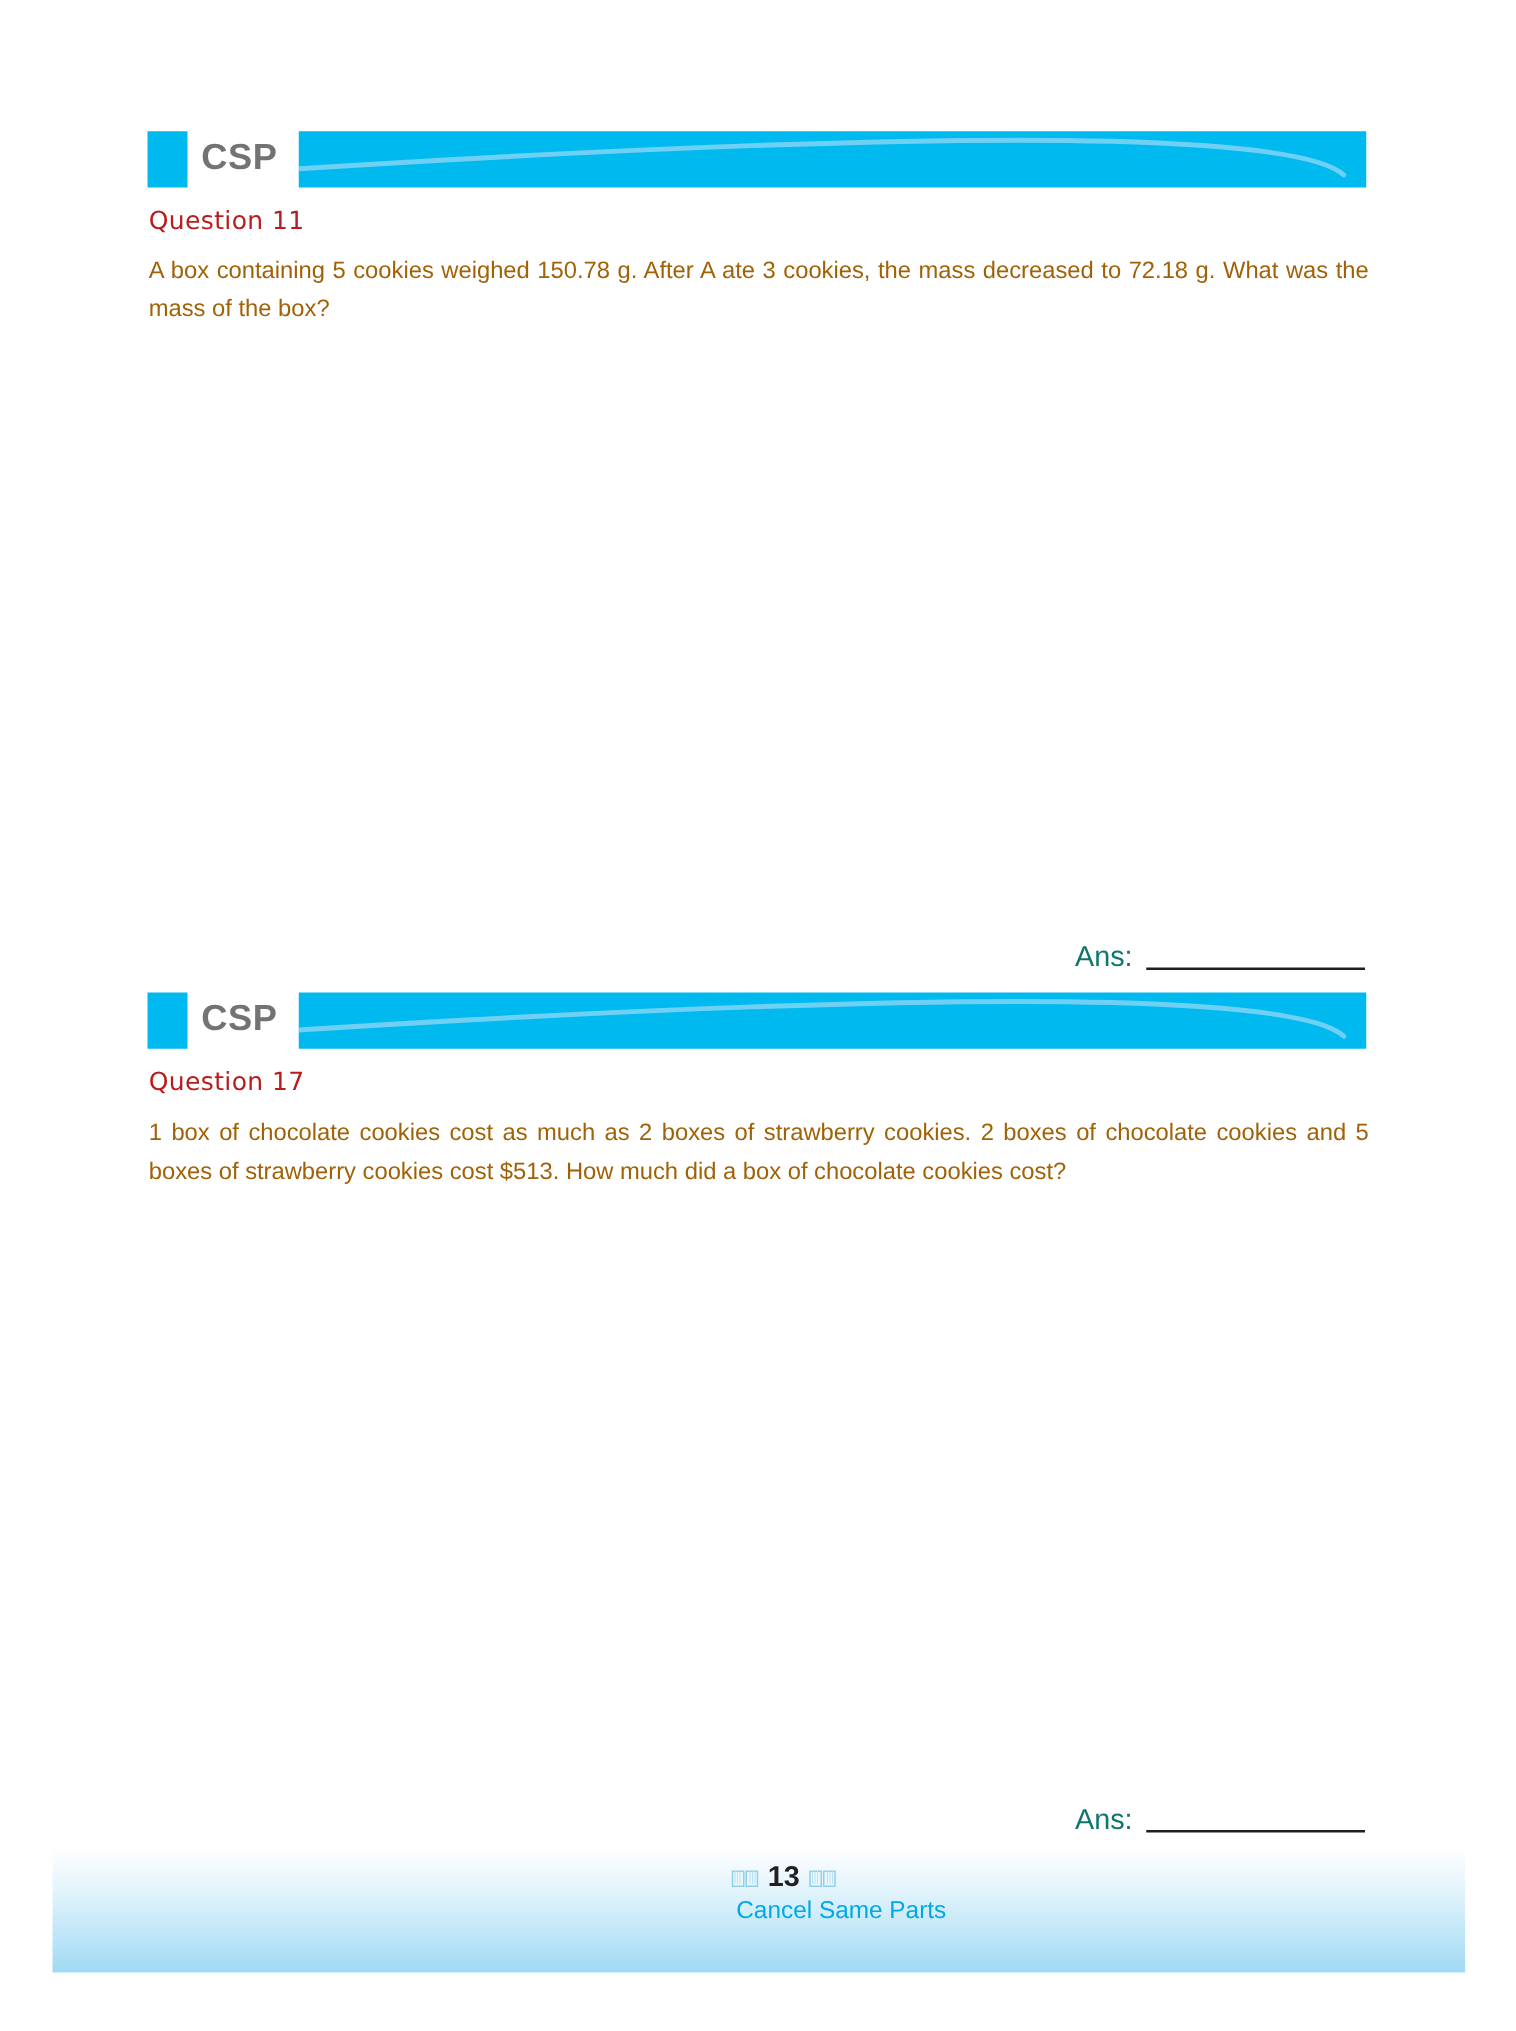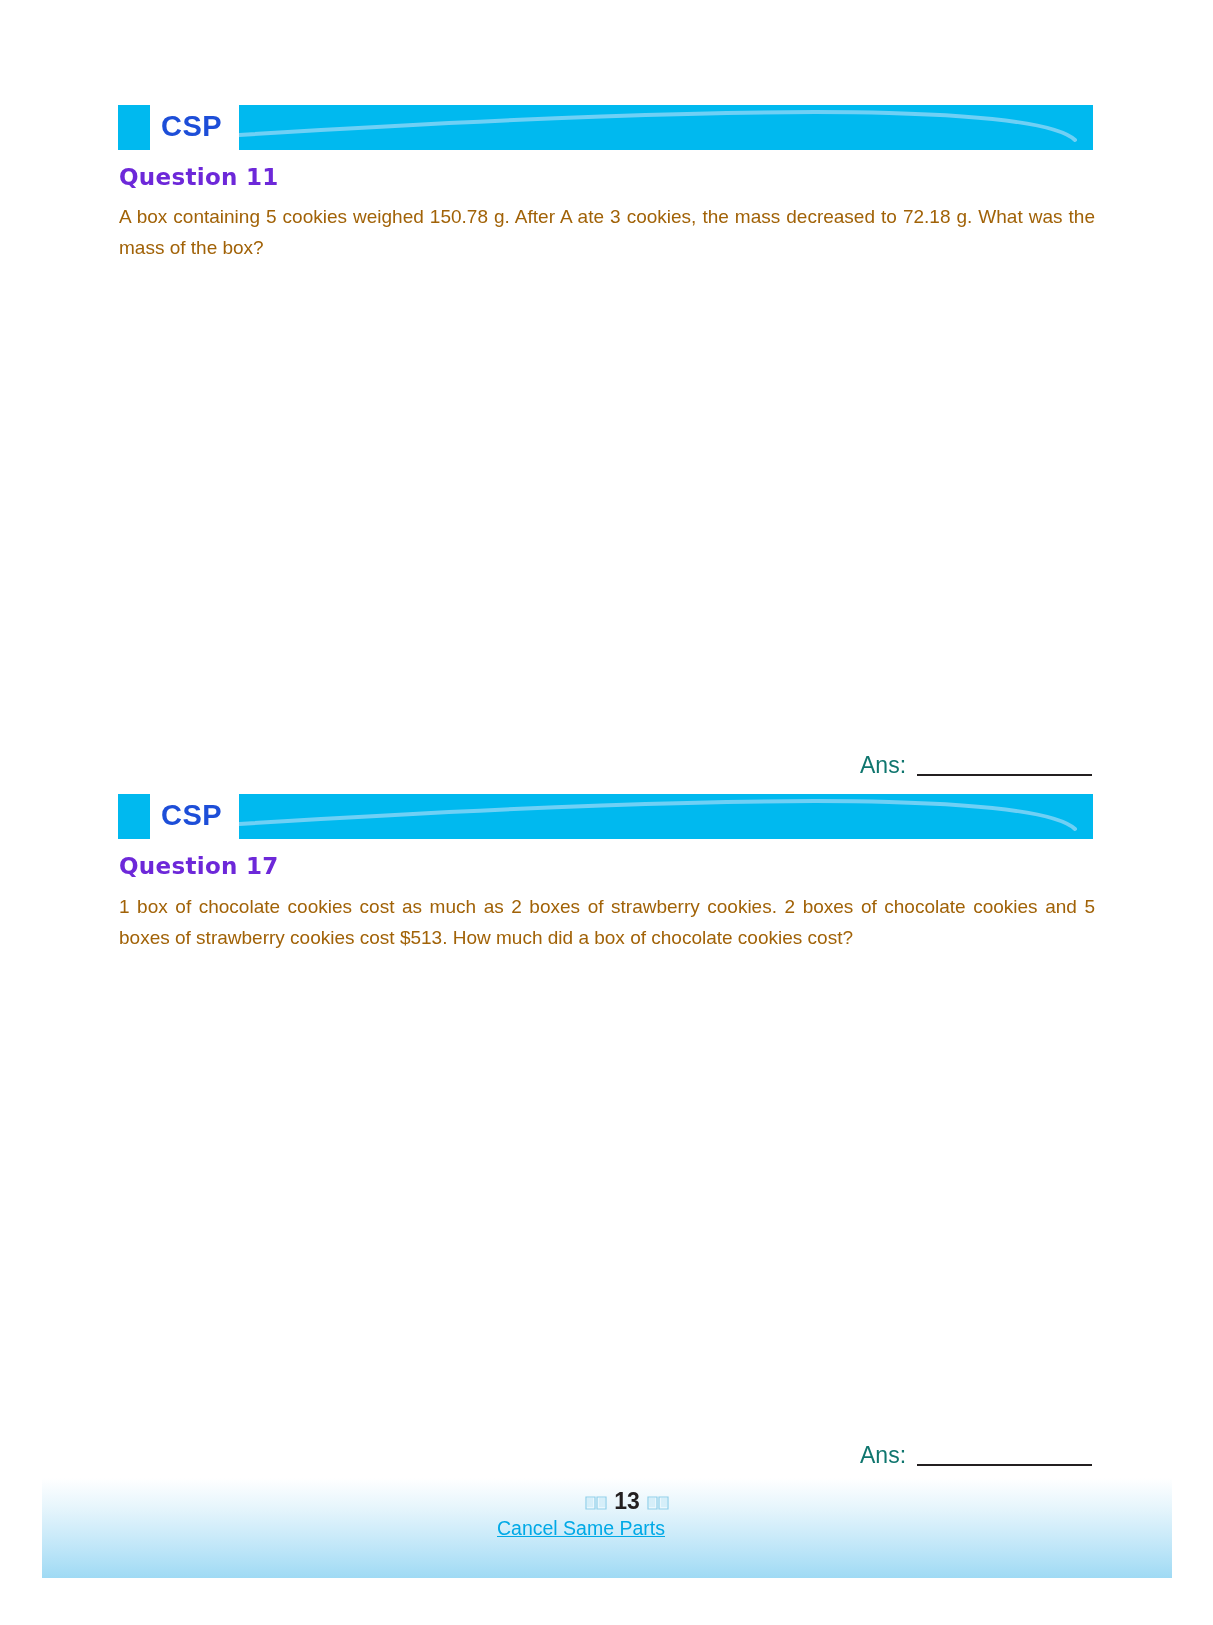--- a/index.html
+++ b/index.html
@@ -1,32 +1,32 @@
 <!DOCTYPE html>
 <html><head>
   <meta charset="utf-8">
   <style>
     html, body { margin: 0; padding: 0; background: #ffffff; }
     body { width: 1213px; height: 1625px; position: relative; overflow: hidden; font-family: "Liberation Sans", sans-serif; }
     .banner { position: absolute; left: 118px; width: 975px; height: 45px; }
     .banner .sq { position: absolute; left: 0; top: 0; width: 32px; height: 45px; background: #00b9ef; }
-    .banner .lbl { position: absolute; left: 43px; top: 5px; font-family: "Liberation Sans", sans-serif; font-weight: bold; font-size: 29px; color: #1d4ed8; letter-spacing: 0.5px; }
+    .banner .lbl { position: absolute; left: 43px; top: 5px; font-family: "Liberation Sans", sans-serif; font-weight: bold; font-size: 29px; color: #737373; letter-spacing: 0.5px; }
     .banner .band { position: absolute; left: 121px; top: 0; width: 854px; height: 45px; background: #00b9ef; overflow: hidden; }
     .banner .band svg { position: absolute; left: 0; top: 0; }
-    .qtitle { position: absolute; left: 119px; font-family: "DejaVu Sans", sans-serif; font-weight: bold; font-size: 23px; color: #6d28d9; letter-spacing: 0.3px; }
+    .qtitle { position: absolute; left: 119px; font-family: "DejaVu Sans", sans-serif; font-weight: normal; font-size: 20px; color: #b91c1c; letter-spacing: 0.3px; }
     .qbody { position: absolute; left: 119px; width: 976px; font-family: "Liberation Sans", sans-serif; font-size: 19px; line-height: 30.5px; color: #a16207; text-align: justify; }
     .ans { position: absolute; left: 860px; width: 235px; height: 30px; }
     .ans .ans-lbl { position: absolute; left: 0; top: 0; font-family: "Liberation Sans", sans-serif; font-size: 23px; color: #0f766e; }
     .ans .ans-line { position: absolute; left: 57px; top: 22px; width: 175px; height: 0; border-top: 2px solid #231f20; }
     .footer { position: absolute; left: 42px; top: 1478px; width: 1130px; height: 100px; background: linear-gradient(to bottom, #ffffff 0%, #e6f5fc 30%, #bfe6f8 70%, #9fdaf4 100%); }
     .footer .credits { position: absolute; left: 77px; top: 16px; font-family: "Liberation Serif", serif; font-size: 12.5px; line-height: 15.5px; color: #231f20; }
     .footer .pageno { position: absolute; left: 475px; top: 10px; width: 220px; text-align: center; }
     .footer .pageno .num { font-family: "Liberation Sans", sans-serif; font-weight: bold; font-size: 23px; color: #231f20; vertical-align: middle; margin: 16px 3px; }
     .footer .book { display: inline-block; vertical-align: middle; width: 22px; height: 16px; }
-    .footer .chapter { position: absolute; left: 455px; top: 39px; width: 260px; text-align: left; font-family: "Liberation Sans", sans-serif; font-size: 19.5px; color: #00a9e6; text-decoration: underline; }
+    .footer .chapter { position: absolute; left: 455px; top: 39px; width: 260px; text-align: right; font-family: "Liberation Sans", sans-serif; font-size: 19.5px; color: #00a9e6; }
   </style>
 </head>
 <body>
 
 <div class="banner" style="top:105px;">
   <div class="sq"></div>
   <div class="lbl">CSP</div>
   <div class="band">
     <svg width="854" height="45" viewBox="0 0 854 45">
       <path d="M0 30 C 250 14, 500 4, 650 8 C 760 11, 820 20, 836 35" fill="none" stroke="#6fd0f5" stroke-width="4" stroke-linecap="round"></path>

